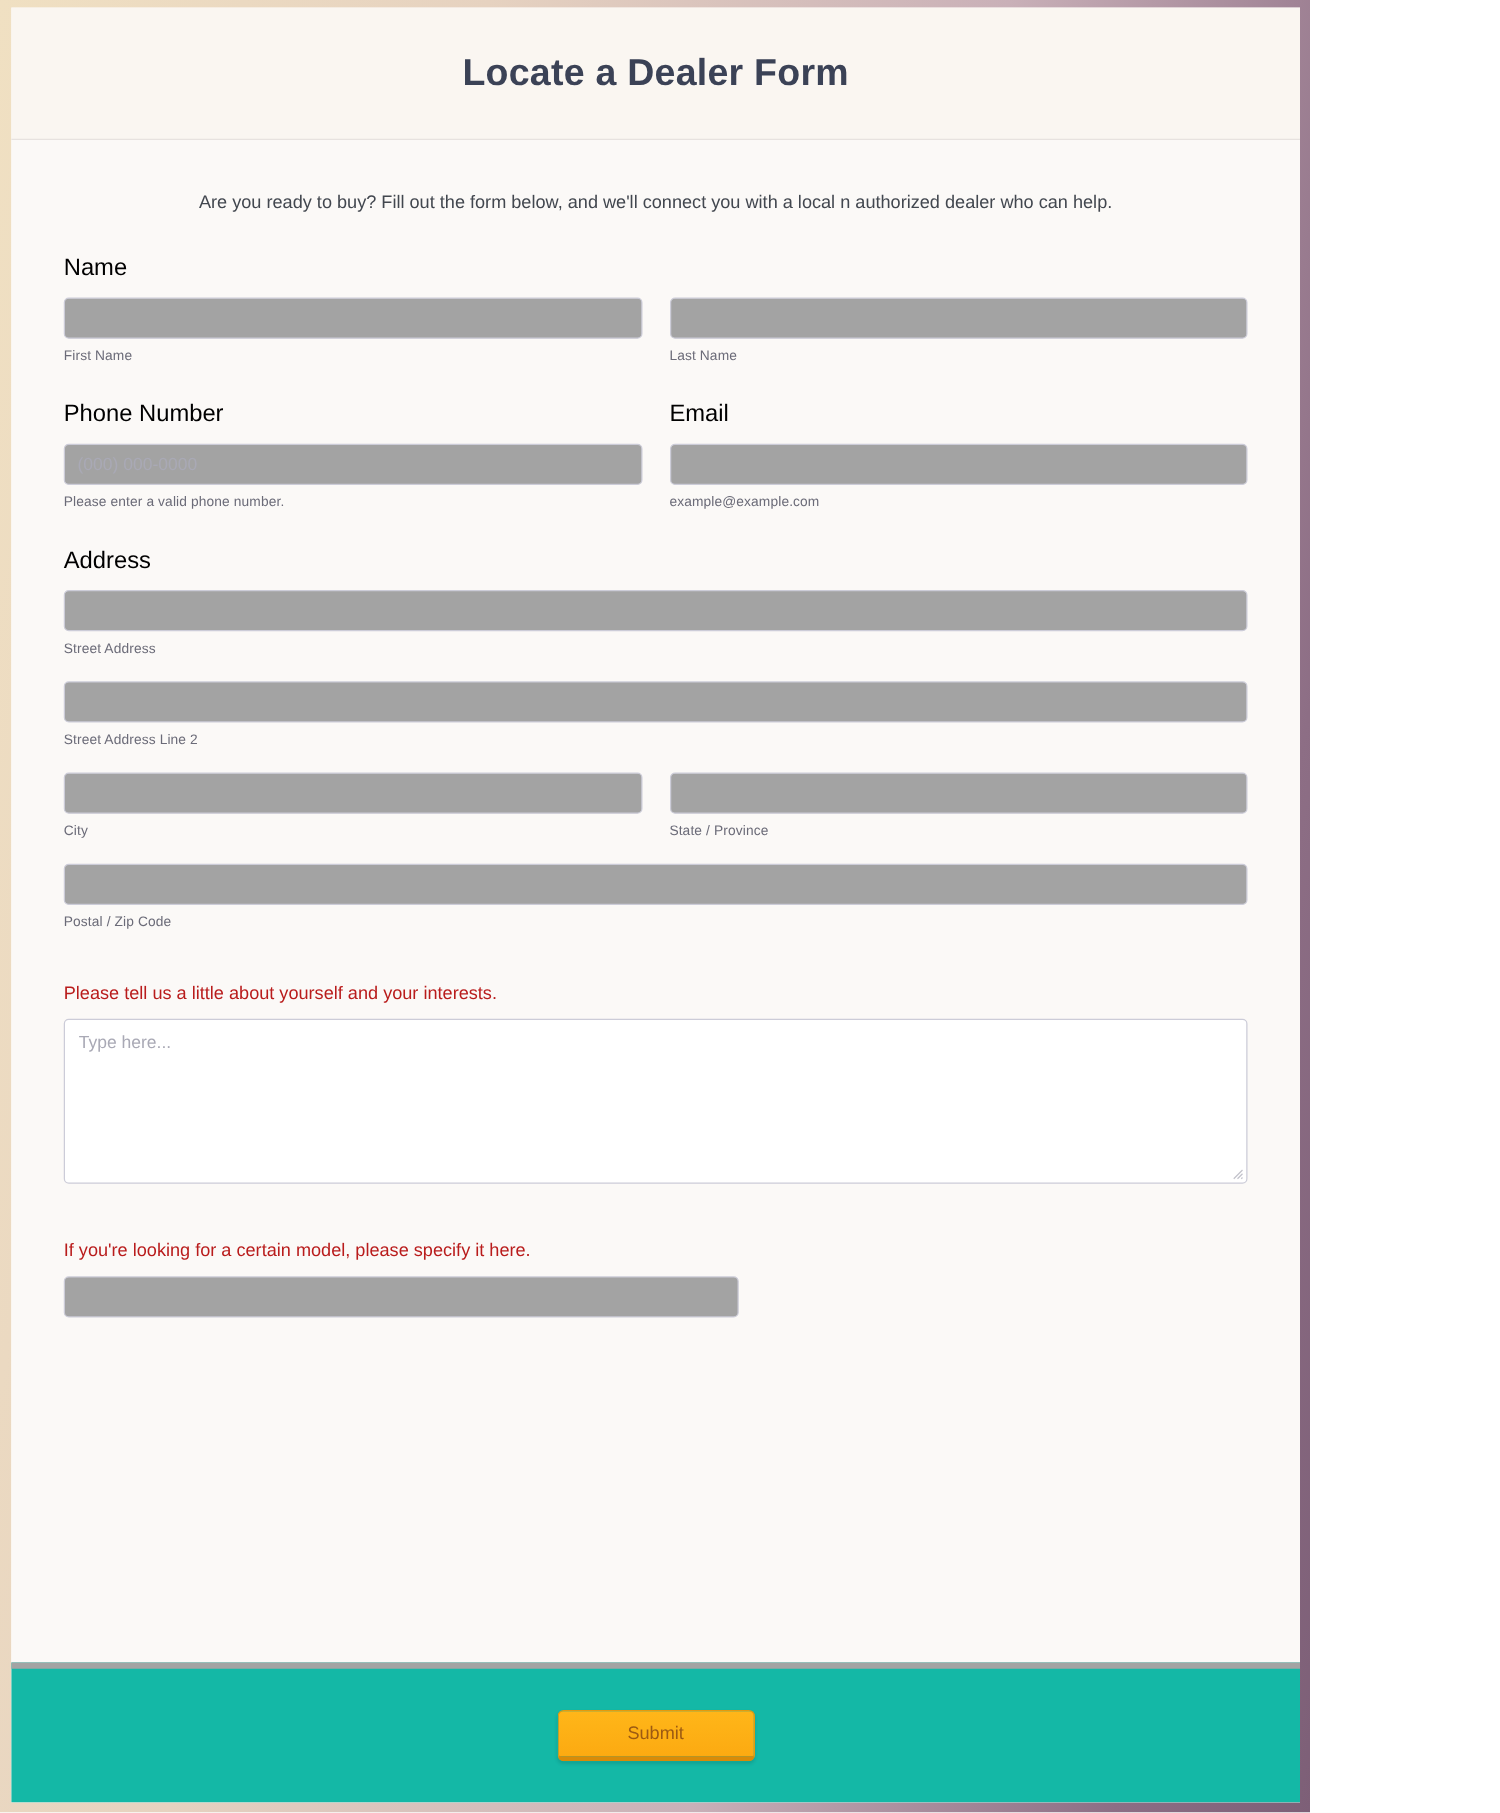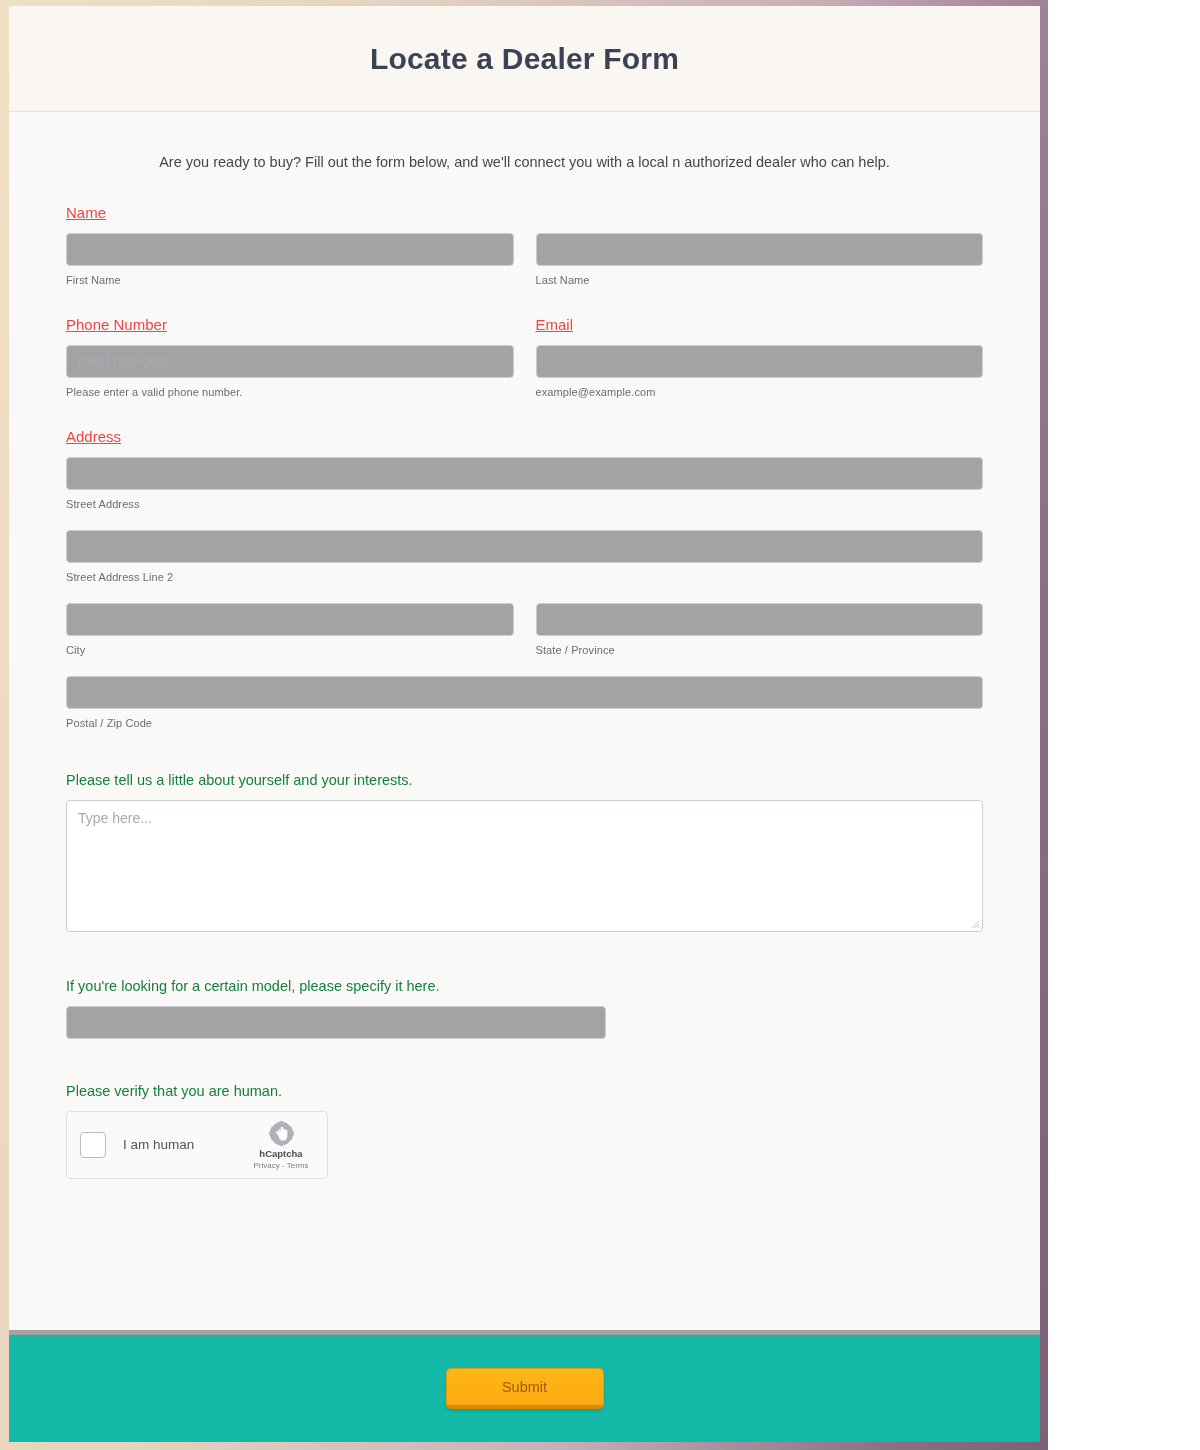--- a/index.html
+++ b/index.html
@@ -42,45 +42,44 @@
     font-weight: bold;
     color: #3b4256;
     letter-spacing: 0.2px;
     margin: 0;
   }
 
   
   .form-body {
     flex: 1 1 auto;
     background: #fbf9f7;
-    padding: 0 57px;
+    padding: 0 42px;
     overflow: hidden;
   }
 
   .intro-block {
     text-align: center;
     padding-top: 40px;
   }
   .intro-line {
     font-size: 14.5px;
     color: #42474f;
     margin: 0 0 20px 0;
     line-height: 1.5;
   }
   .intro-line-2 { margin-bottom: 0; }
   .intro-strong { font-weight: bold; color: #2f3440; }
 
   
   .field-section { margin-top: 30px; }
   .section-label {
-    font-size: 15px;
-    color: #ef4444;
+    font-size: 19px;
+    color: #000000;
     margin-bottom: 12px;
     display: block;
-    text-decoration: underline;
   }
   .row {
     display: flex;
     gap: 22px;
   }
   .col { flex: 1 1 0; min-width: 0; }
 
   .txt-input {
     width: 100%;
     height: 33px;
@@ -101,21 +100,21 @@
     color: #6b6b78;
     margin-top: 8px;
     letter-spacing: 0.1px;
   }
 
   .stack-gap { margin-top: 20px; }
 
   
   .question-label {
     font-size: 14.5px;
-    color: #15803d;
+    color: #b91c1c;
     display: block;
     margin-bottom: 12px;
   }
   .txt-area {
     width: 100%;
     height: 132px;
     background: #ffffff;
     border: 1px solid #ccccd8;
     border-radius: 4px;
     padding: 9px 11px;
@@ -295,35 +294,20 @@
             <path d="M11 4 L4 11 M11 7 L7 11 M11 10 L10 11" stroke="#c3c3cc" stroke-width="1" fill="none"></path>
           </svg>
         </div>
       </div>
 
       <div class="field-section" style="margin-top:46px;">
         <label class="question-label">If you're looking for a certain model, please specify it here.</label>
         <input class="txt-input small-input" type="text" value="" placeholder="" style="">
       </div>
 
-      <div class="field-section" style="margin-top:44px;">
-        <label class="question-label" style="margin-bottom:0;">Please verify that you are human.</label>
-        <div class="captcha-box">
-          <div class="captcha-check"></div>
-          <span class="captcha-text">I am human</span>
-          <div class="captcha-brand">
-            <svg class="captcha-logo" viewBox="0 0 32 32">
-              <polygon points="16,1 23,4 28,9 31,16 28,23 23,28 16,31 9,28 4,23 1,16 4,9 9,4" fill="#b3aebb"></polygon>
-              <path d="M16.2 8.4c-.7 0-1.2.5-1.2 1.2v5.1l-.5-2.6c-.1-.7-.7-1.1-1.3-1-.6.1-1 .7-.9 1.3l.6 3.3-1.7-2.3c-.4-.5-1.1-.6-1.6-.2-.5.4-.6 1.1-.2 1.6l2.9 4c.4 2.4 1.5 4.2 3.3 5.1 2.6 1.3 5.6.3 6.8-2.3.4-.9.6-1.8.6-2.8V13c0-.7-.5-1.2-1.2-1.2s-1.2.5-1.2 1.2v-1.2c0-.7-.5-1.2-1.2-1.2s-1.2.5-1.2 1.2V9.6c0-.7-.5-1.2-1.2-1.2s-1.2.5-1.2 1.2" fill="#ffffff"></path>
-            </svg>
-            <span class="captcha-name">hCaptcha</span>
-            <span class="captcha-links">Privacy - Terms</span>
-          </div>
-        </div>
-      </div>
 
     </div>
 
     <div class="form-footer">
       <button class="submit-btn">Submit</button>
     </div>
 
   </div>
 </div>
 

